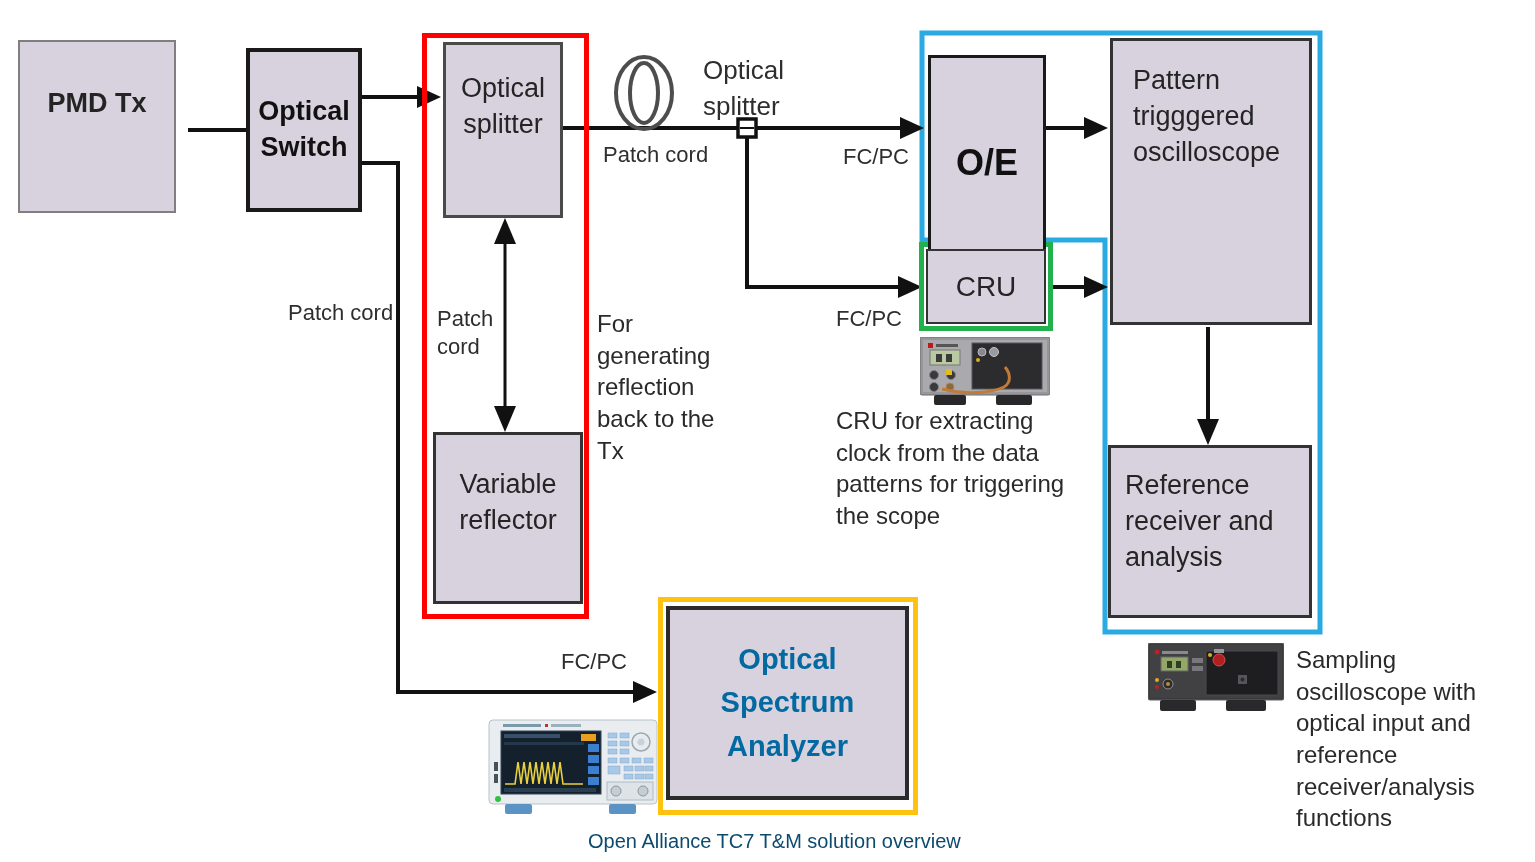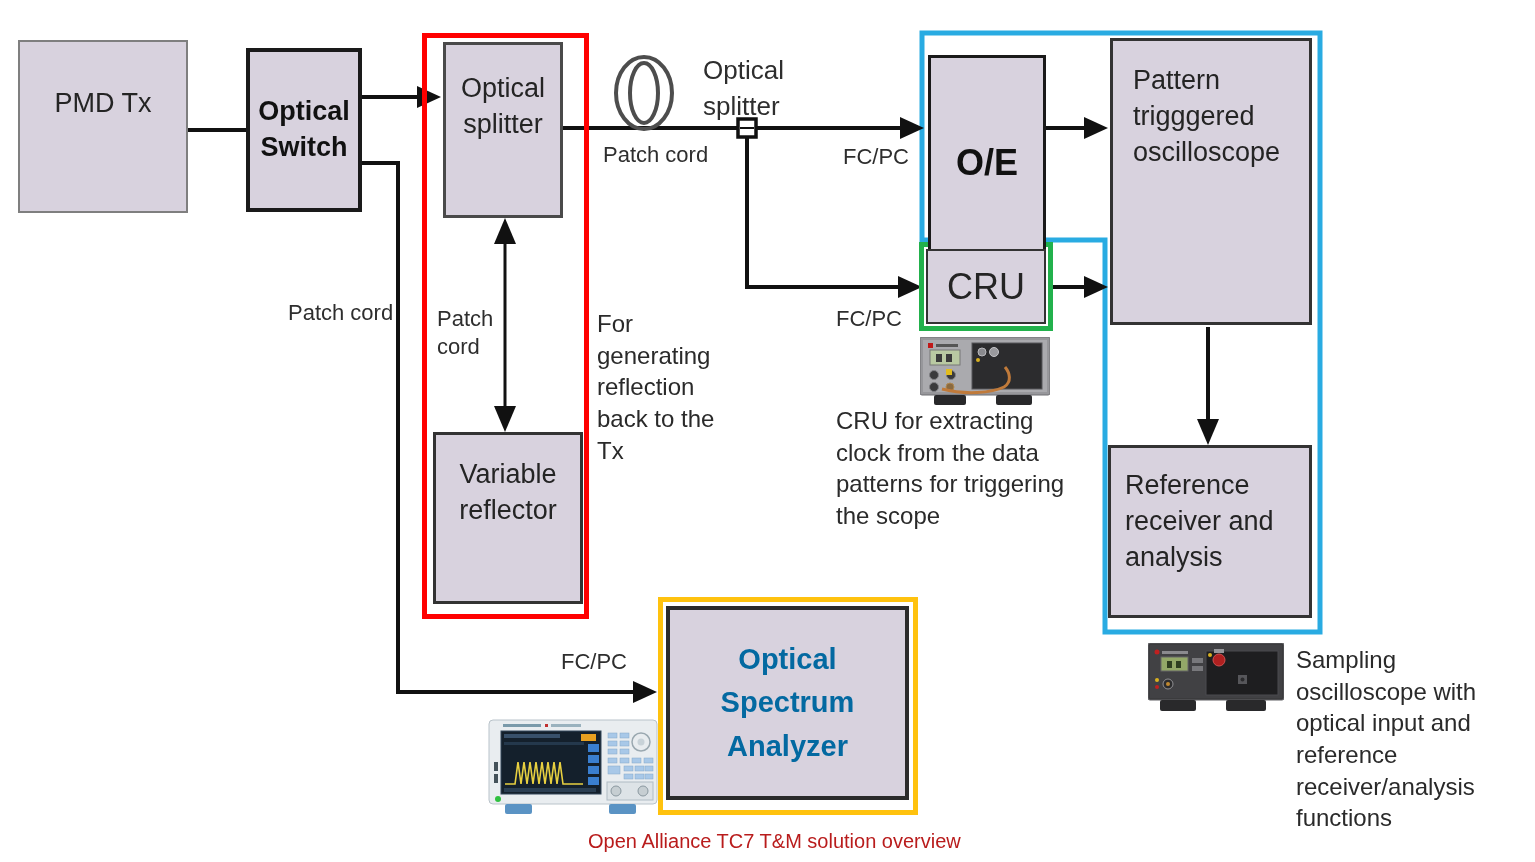--- a/index.html
+++ b/index.html
@@ -18,29 +18,29 @@
 
   
   .hl{position:absolute;background:transparent;}
   .hl-red{left:422px;top:33px;width:167px;height:586px;border:5px solid var(--red);z-index:2;}
   .hl-green{left:919px;top:242px;width:134px;height:89px;border:5px solid var(--green);z-index:2;}
   .hl-yellow{left:658px;top:597px;width:260px;height:218px;border:5px solid var(--yellow);z-index:2;}
 
   
   .block{position:absolute;background:var(--fill);color:var(--txt);z-index:3;
          font-size:27px;line-height:1.33;text-align:center;}
-  .b-pmd{left:18px;top:40px;width:170px;height:173px;border:2px solid #7f7f7f;padding-top:44px;}
+  .b-pmd{left:18px;top:40px;width:158px;height:173px;border:2px solid #7f7f7f;padding-top:44px;font-weight:bold;}
   .b-switch{left:246px;top:48px;width:116px;height:164px;border:4px solid #1a1a1a;
             display:flex;align-items:center;justify-content:center;font-weight:bold;color:#111;}
   .b-split{left:443px;top:42px;width:120px;height:176px;border:3px solid #4a4a4a;padding-top:26px;}
-  .b-refl{left:433px;top:432px;width:150px;height:172px;border:3px solid #333;padding-top:22px;}
+  .b-refl{left:433px;top:432px;width:150px;height:172px;border:3px solid #333;padding-top:32px;}
   .b-oe{left:928px;top:55px;width:118px;height:216px;border:3px solid #1a1a1a;
         display:flex;align-items:center;justify-content:center;font-weight:bold;font-size:36px;color:#111;}
   .b-cru{left:926px;top:249px;width:120px;height:75px;border:2px solid #333;
-         display:flex;align-items:center;justify-content:center;font-size:36px;}
+         display:flex;align-items:center;justify-content:center;font-size:28px;}
   .b-scope{left:1110px;top:38px;width:202px;height:287px;border:3px solid #333;
            text-align:left;padding:22px 8px 12px 20px;}
   .b-ref{left:1108px;top:445px;width:204px;height:173px;border:3px solid #333;
          text-align:left;padding:20px 8px 16px 14px;}
   .b-osa{left:666px;top:606px;width:243px;height:194px;border:4px solid #2b2b2b;
          display:flex;align-items:center;justify-content:center;font-weight:bold;font-size:29px;
          color:#0369a1;padding:0 34px;line-height:1.5;}
 
   
   .lbl{position:absolute;color:#2e2e2e;font-size:22px;line-height:1.25;z-index:4;white-space:nowrap;}
@@ -49,21 +49,21 @@
   .l-patchfiber{left:603px;top:141px;}
   .l-fcpc-oe{left:843px;top:143px;}
   .l-fcpc-cru{left:836px;top:305px;}
   .l-fcpc-osa{left:561px;top:648px;}
   .l-patchswitch{left:288px;top:299px;}
   .l-patchrefl{left:437px;top:305px;width:72px;white-space:normal;}
   .n-reflection{left:597px;top:308px;width:145px;}
   .n-cru{left:836px;top:405px;width:252px;}
   .n-osa{left:929px;top:606px;width:132px;}
   .n-sampling{left:1296px;top:644px;width:202px;}
-  .caption{position:absolute;left:588px;top:830px;color:#b91c1c;font-size:20px;z-index:4;white-space:nowrap;}
+  .caption{position:absolute;left:588px;top:830px;color:#0c4a6e;font-size:20px;z-index:4;white-space:nowrap;}
 
   .photo{position:absolute;z-index:3;}
 </style>
 </head>
 <body>
 
 <div class="stage">
 
   <svg class="layer" viewBox="0 0 1535 862">
 

